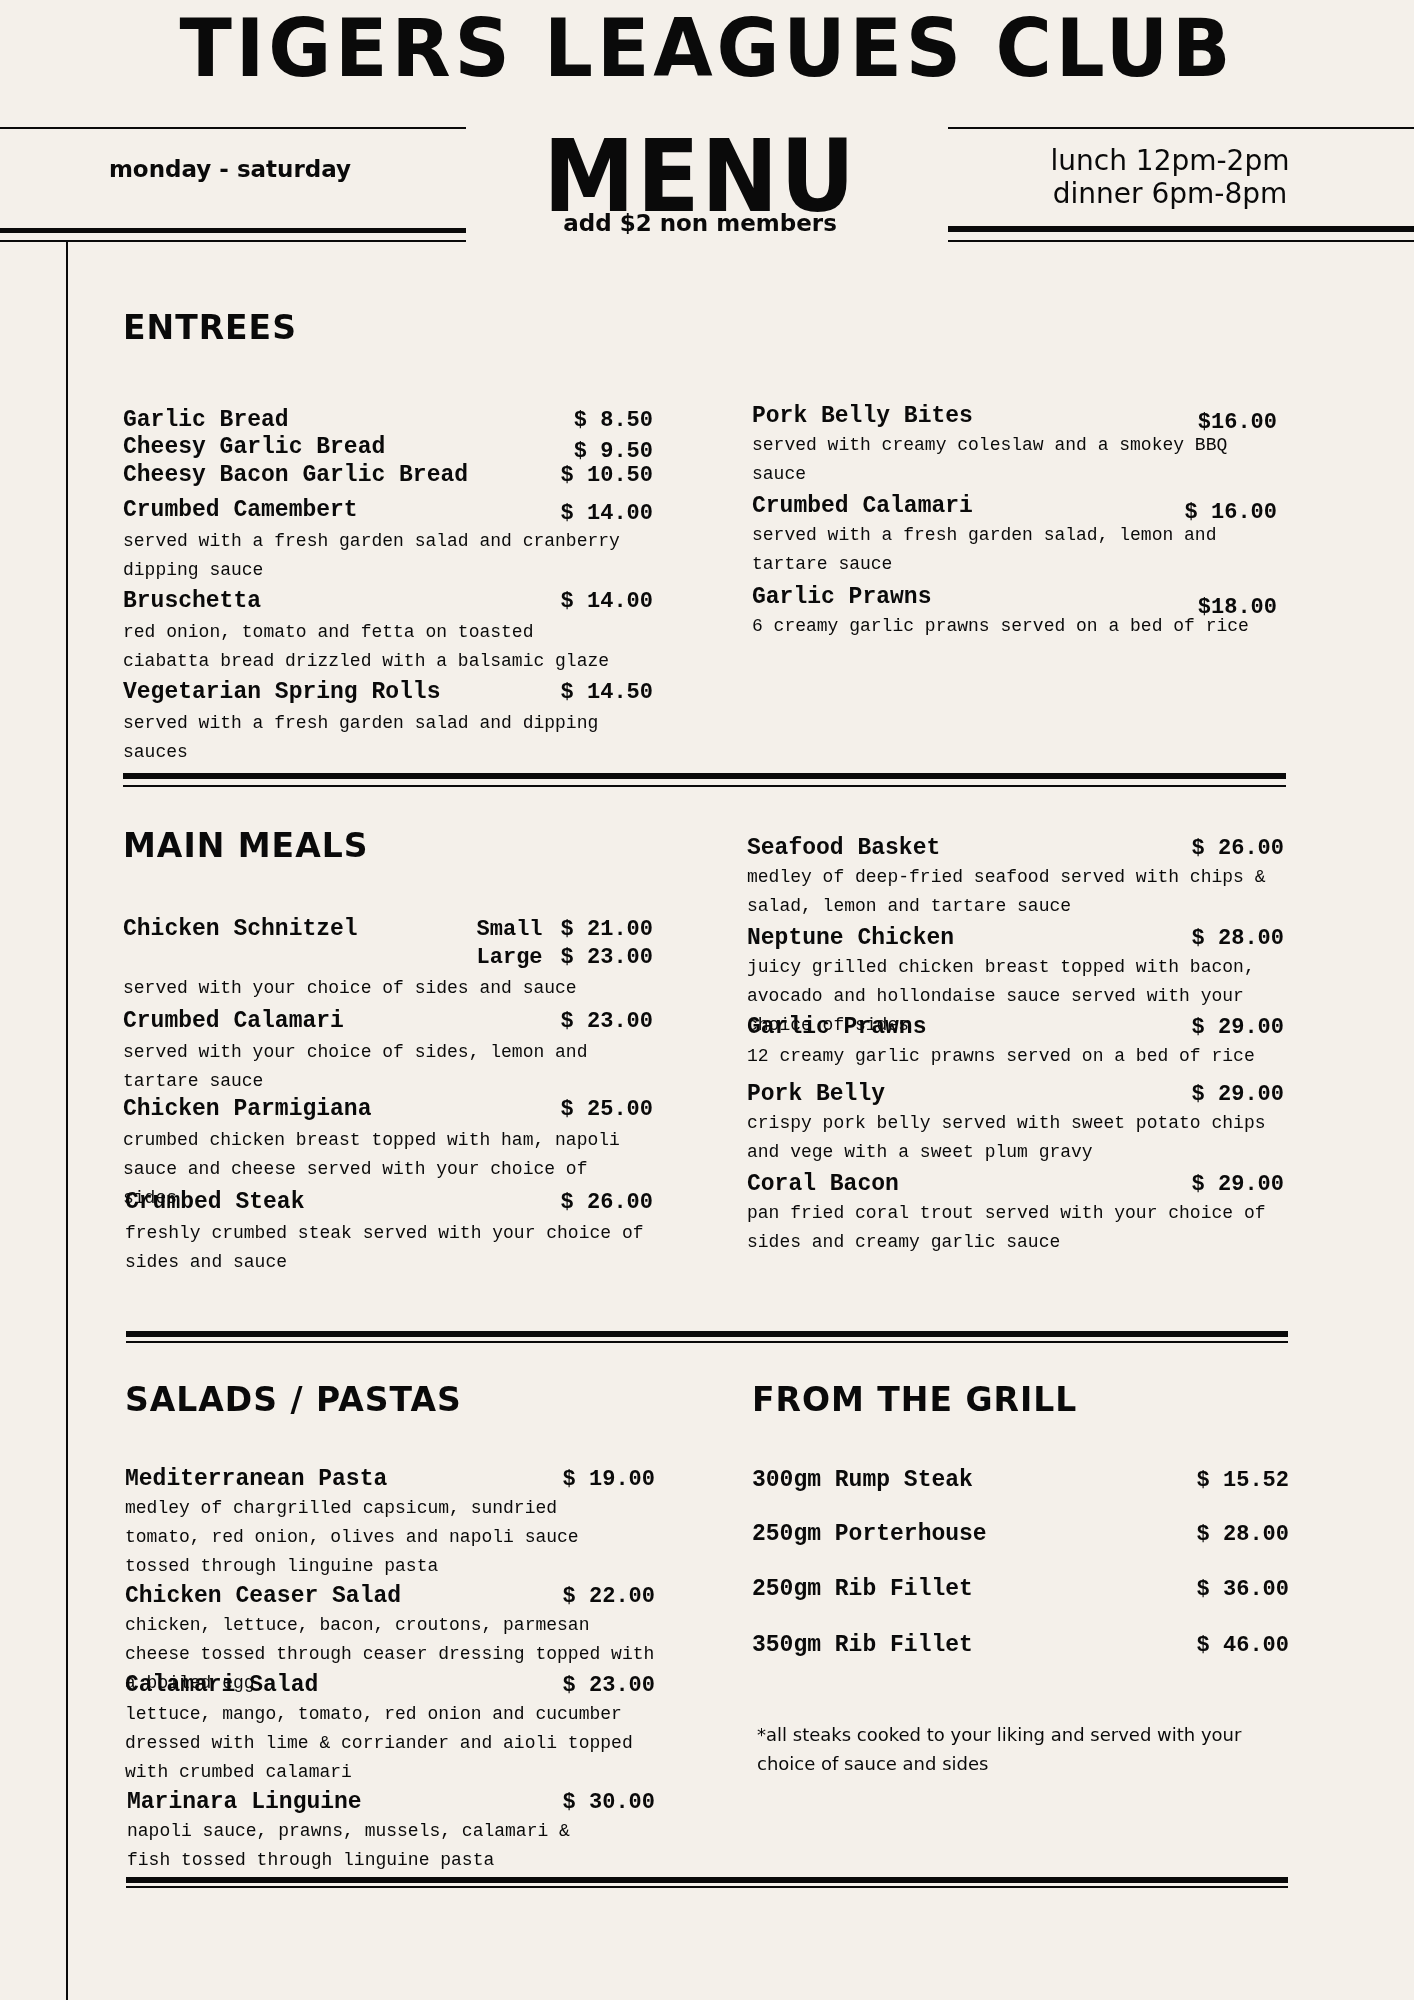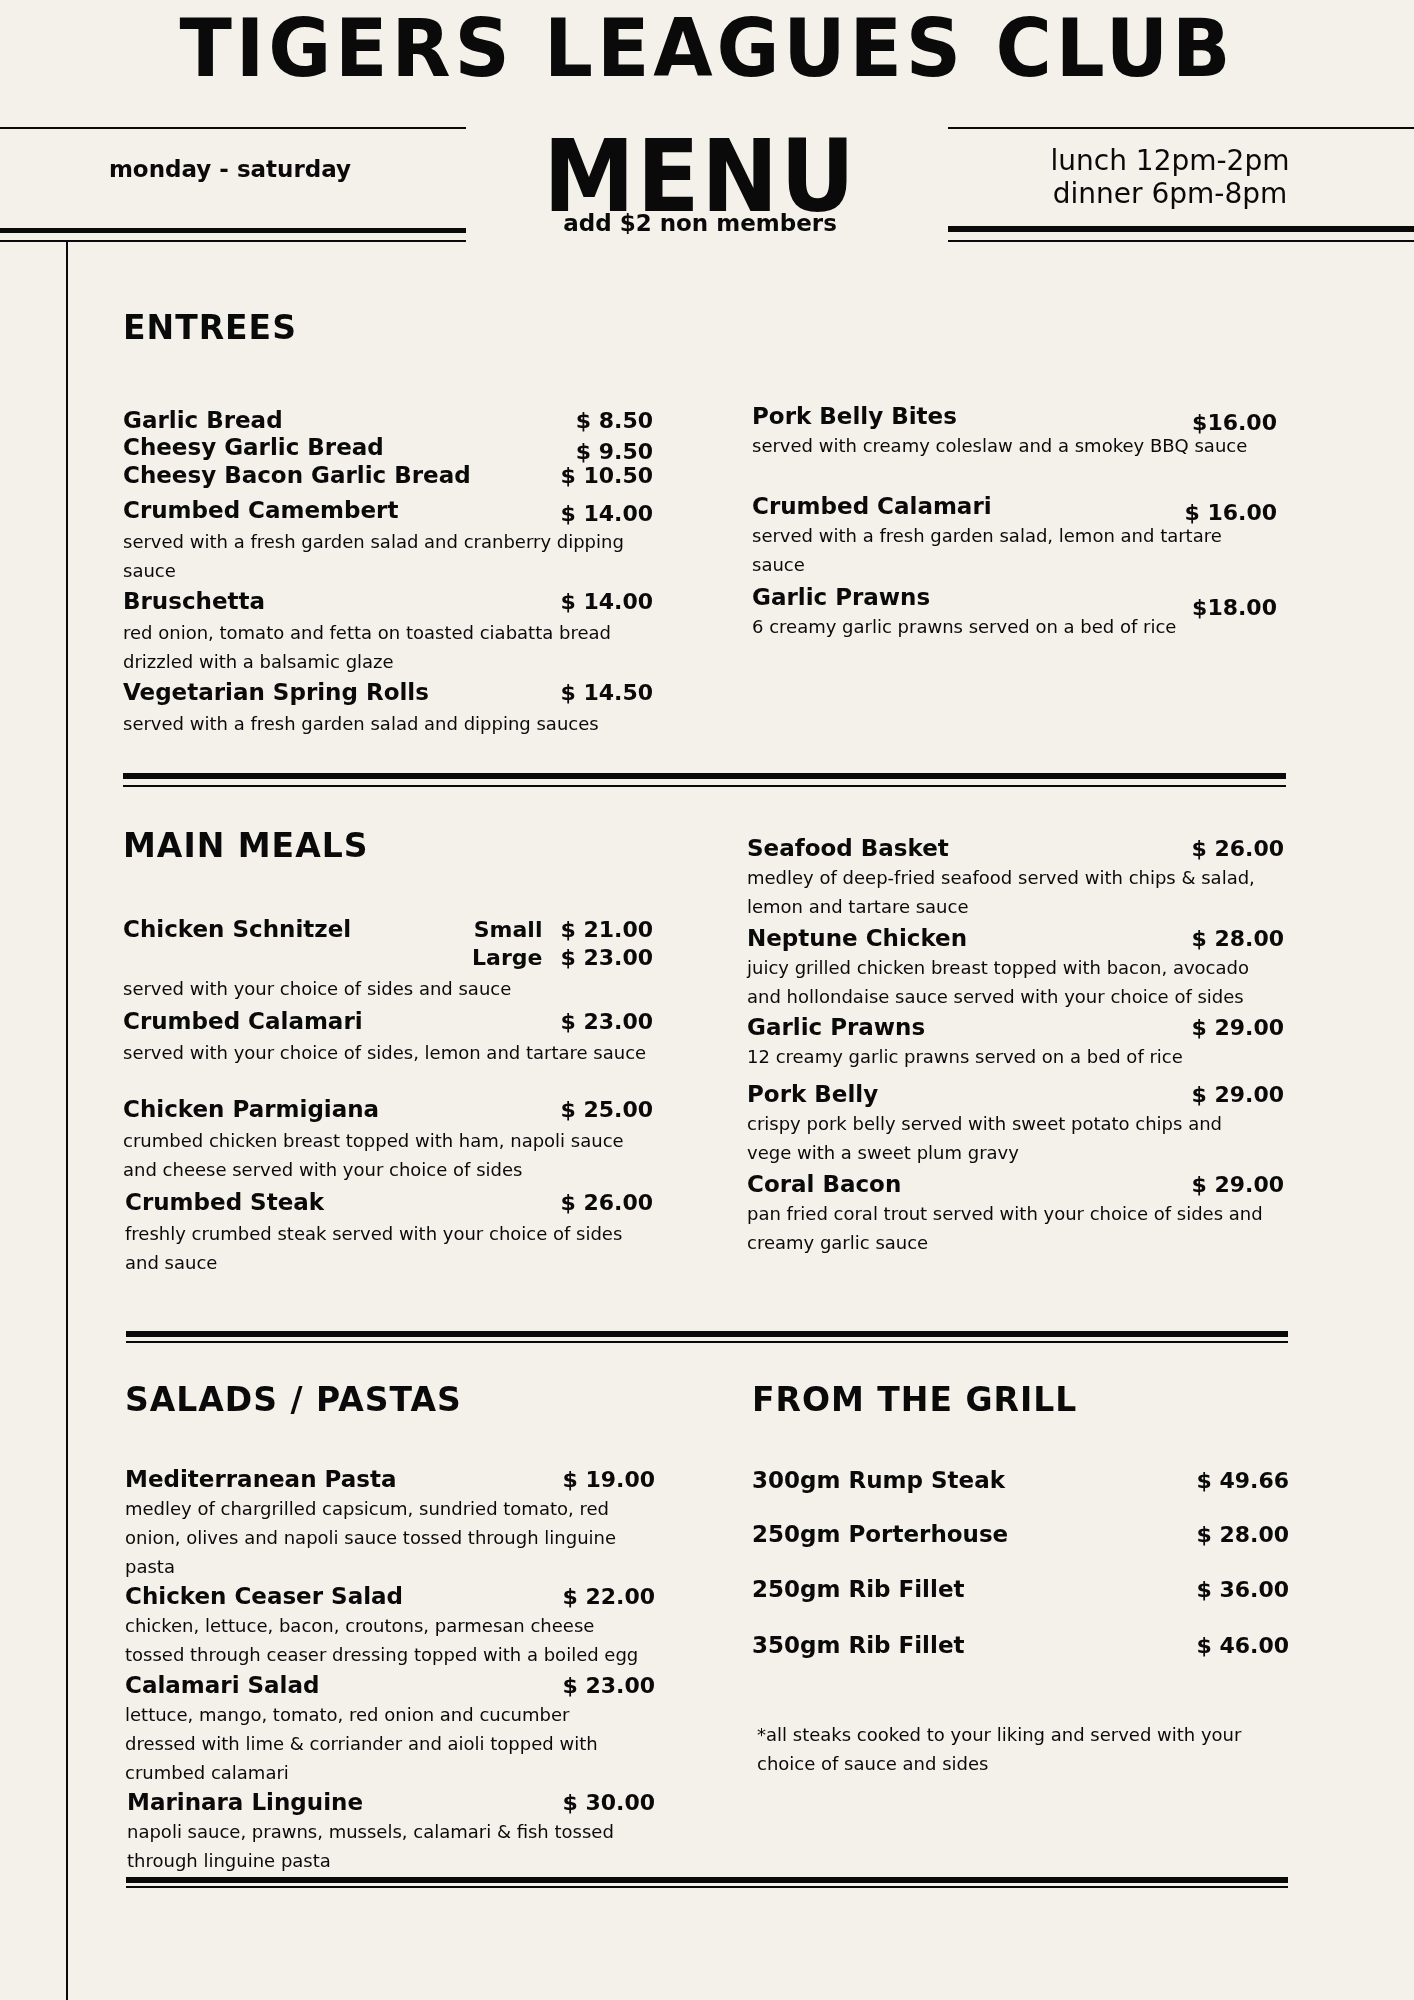--- a/index.html
+++ b/index.html
@@ -29,21 +29,21 @@
     font-weight: 700; font-size: 23px;
   }
   .hours {
     left: 1030px; width: 280px; top: 144px; text-align: center;
     font-size: 28px; line-height: 33px;
   }
   .line { background: #0a0a0a; position: absolute; }
   .vline { left: 66px; top: 242px; width: 2px; height: 1758px; background: #0a0a0a; position: absolute; }
 
   .sec-title { font-weight: 900; font-size: 33px; letter-spacing: 1px; position: absolute; }
-  .item { position: absolute; }
+  .item { position: absolute; font-family: Liberation Mono, monospace; }
   .item-row { display: flex; justify-content: space-between; align-items: baseline; }
   .item-name { font-weight: 700; font-size: 23px; line-height: 28px; }
   .item-price { font-weight: 700; font-size: 22px; line-height: 28px; white-space: nowrap; }
   .item-desc { font-size: 18px; line-height: 29px; }
   .size-row { display: flex; justify-content: flex-end; gap: 18px; }
   .size-label { font-weight: 700; font-size: 22px; line-height: 28px; }
   .grill-note { font-size: 18px; line-height: 29px; position: absolute; }
 </style>
 </head>
 <body>
@@ -243,21 +243,21 @@
       <span class="item-price">$ 30.00</span>
     </div>
   <div class="item-desc" style="width:490px;">napoli sauce, prawns, mussels, calamari &amp; fish tossed through linguine pasta</div>
 </div>
 
 <div class="sec-title" style="left:752px;top:1380px;">FROM THE GRILL</div>
 
 <div class="item" style="left:752px;top:1466px;width:537px;">
   <div class="item-row">
       <span class="item-name">300gm Rump Steak</span>
-      <span class="item-price">$ 49.66</span>
+      <span class="item-price">$ 15.52</span>
     </div>
 </div>
 <div class="item" style="left:752px;top:1520px;width:537px;">
   <div class="item-row">
       <span class="item-name">250gm Porterhouse</span>
       <span class="item-price">$ 28.00</span>
     </div>
 </div>
 <div class="item" style="left:752px;top:1575px;width:537px;">
   <div class="item-row">

